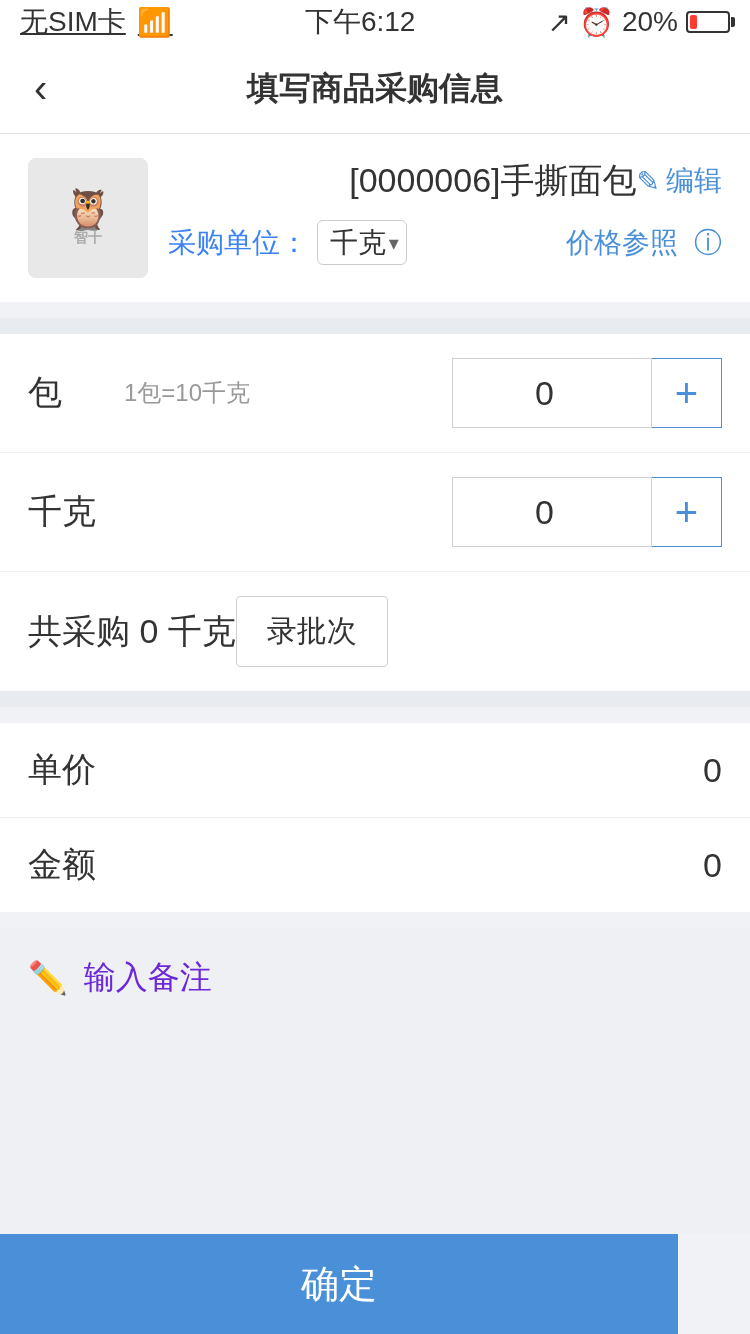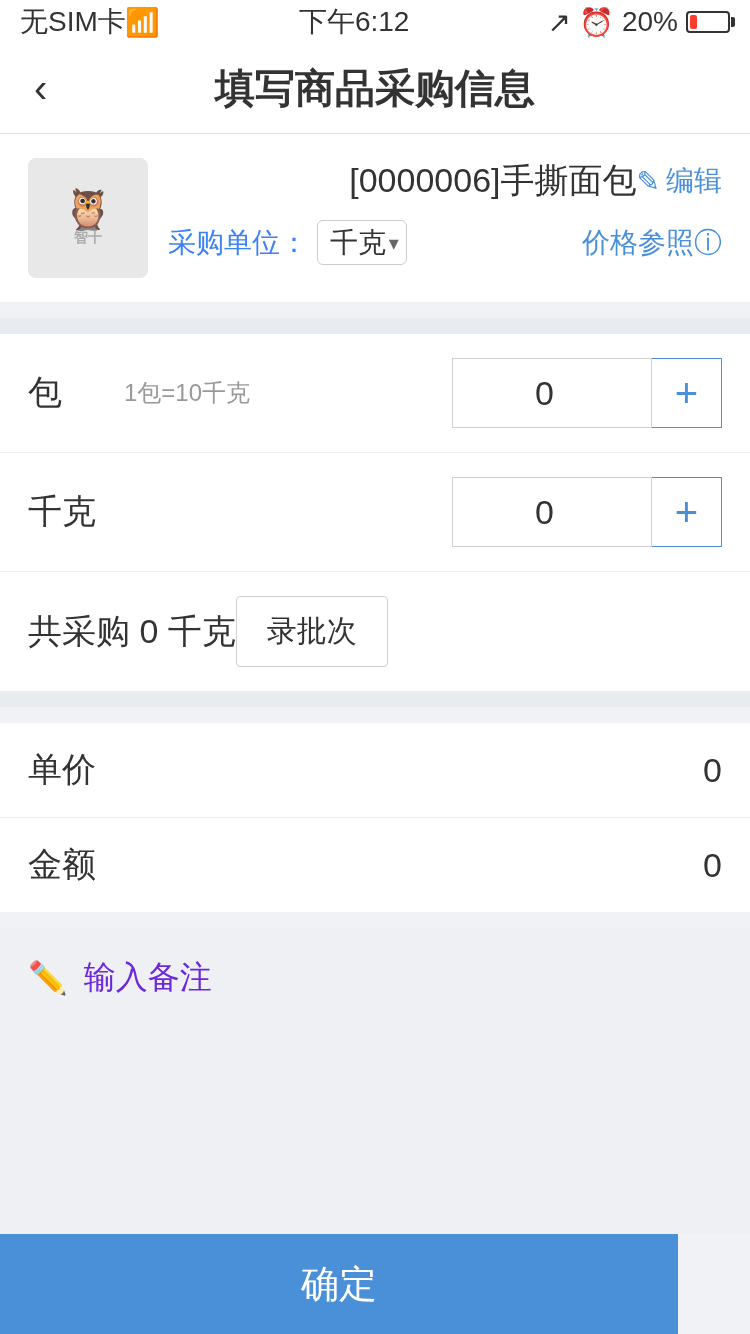--- a/index.html
+++ b/index.html
@@ -17,21 +17,21 @@
     .status-bar {
       height: 44px;
       background: #fff;
       display: flex;
       align-items: center;
       justify-content: space-between;
       padding: 0 20px;
       font-size: 28px;
       font-weight: 500;
     }
-    .status-left { display: flex; align-items: center; gap: 0; }
+    .status-left { display: flex; align-items: center; gap: 12px; text-decoration: underline; }
     .status-right { display: flex; align-items: center; gap: 8px; }
     .battery {
       width: 44px;
       height: 22px;
       border: 2px solid #333;
       border-radius: 4px;
       position: relative;
       display: inline-flex;
       align-items: center;
       padding: 2px;
@@ -66,21 +66,21 @@
     }
     .nav-back {
       position: absolute;
       left: 24px;
       font-size: 40px;
       color: #333;
       cursor: pointer;
       padding: 10px;
     }
     .nav-title {
-      font-size: 40px;
+      font-size: 32px;
       font-weight: 600;
       color: #333;
     }
 
     
     .product-section {
       background: #fff;
       padding: 24px 28px;
       display: flex;
       align-items: flex-start;
@@ -167,21 +167,21 @@
       top: 50%;
       transform: translateY(-50%);
       font-size: 20px;
       color: #666;
       pointer-events: none;
     }
     .price-ref {
       color: #4a90d9;
       font-size: 28px;
       display: flex;
-      gap: 0;
+      gap: 16px;
       cursor: pointer;
       margin-left: 26px;
     }
 
     
     .divider {
       height: 16px;
       background: #e8ecf0;
     }
 

